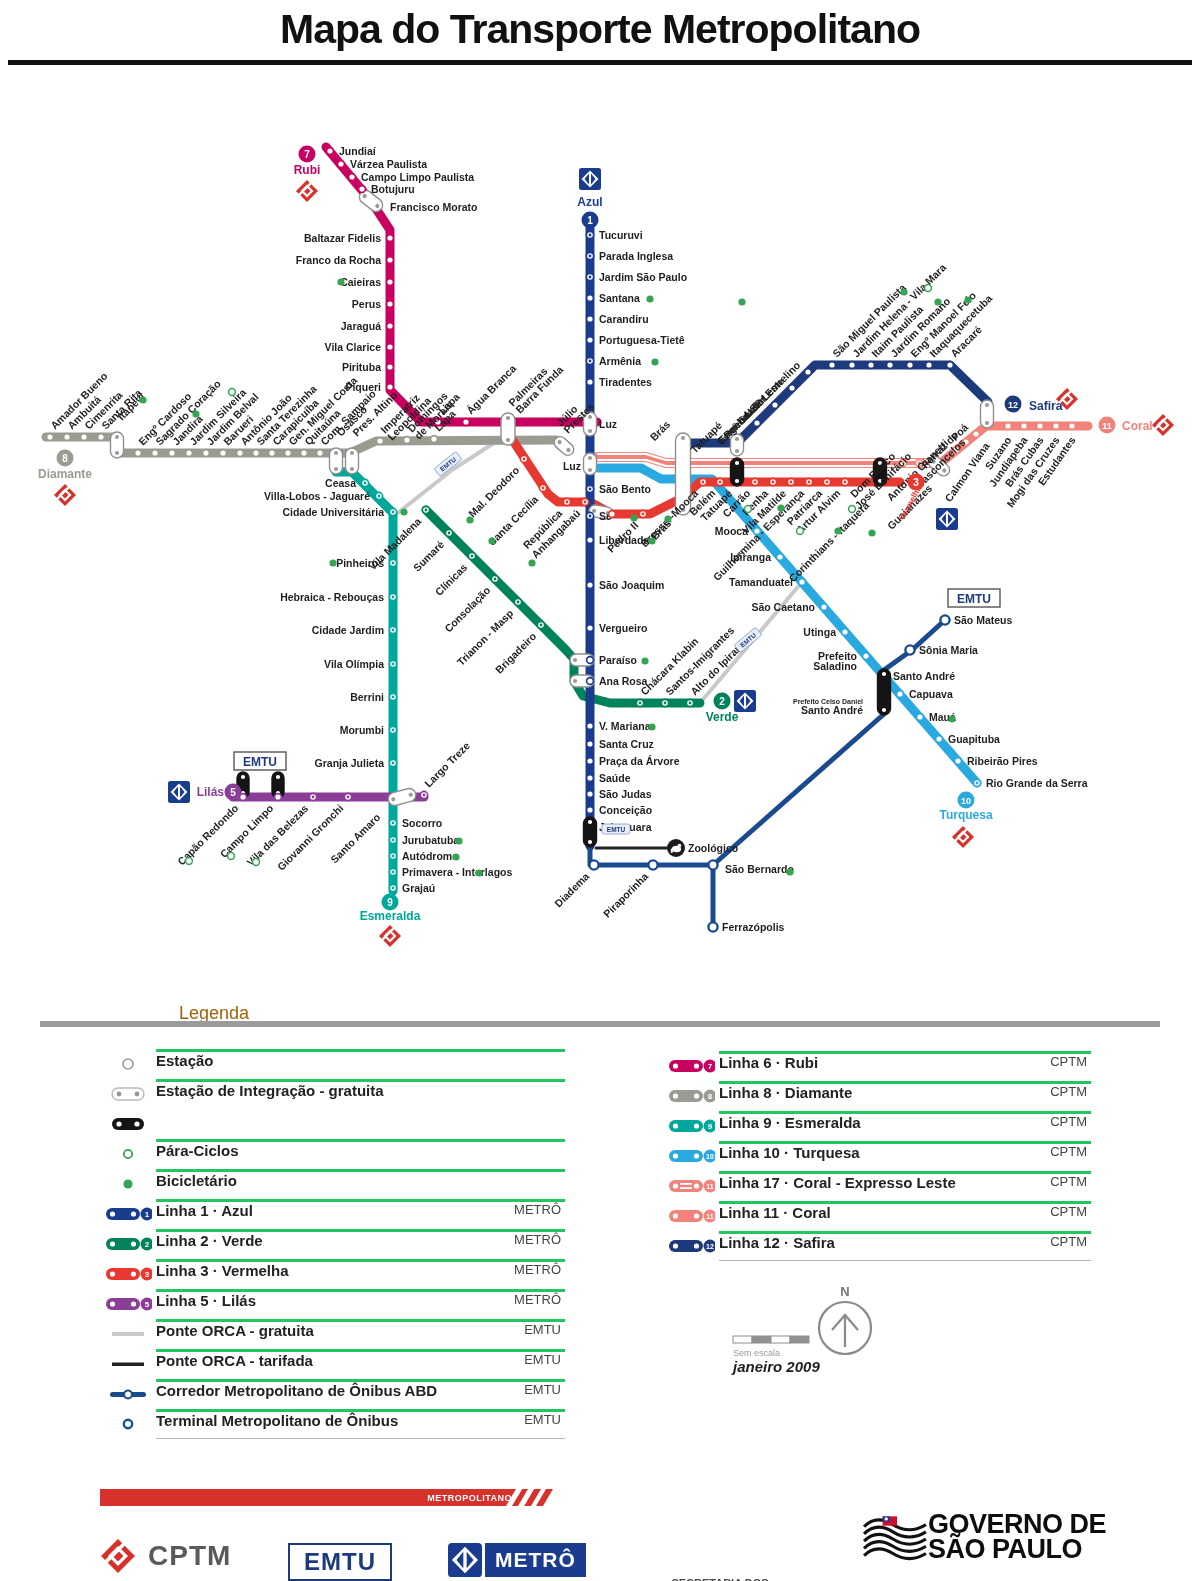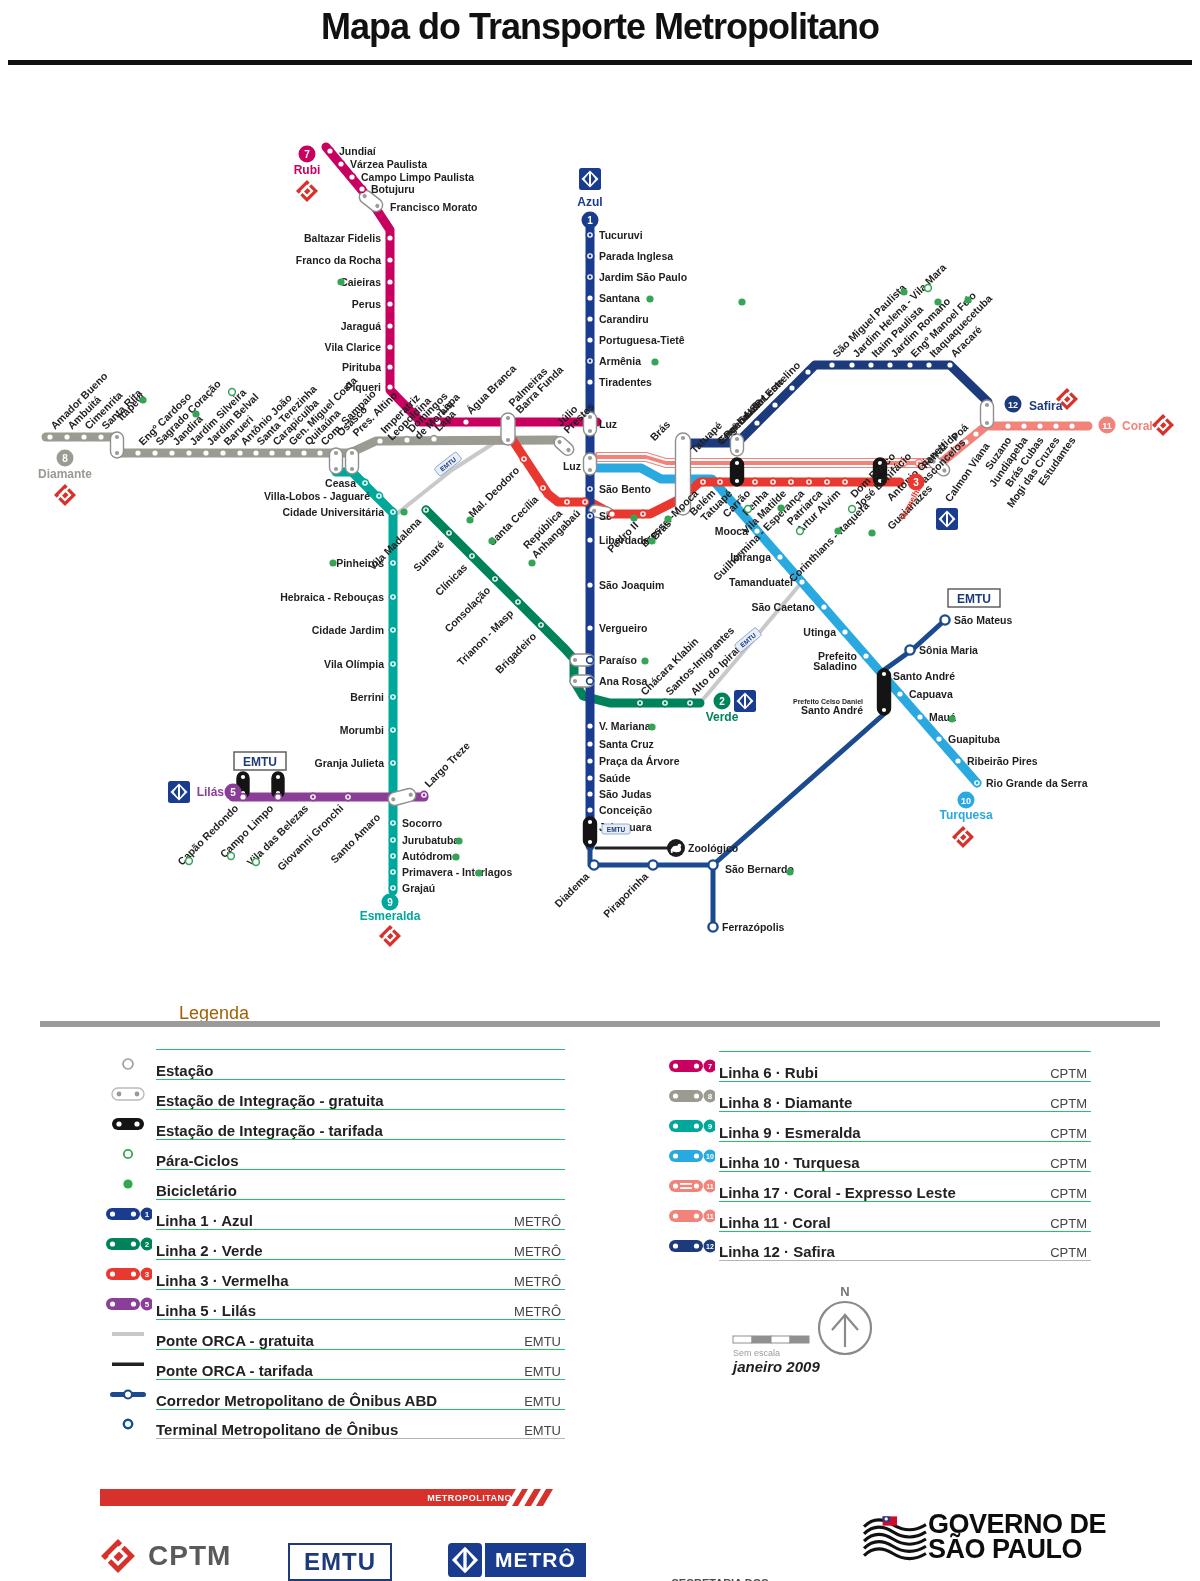--- a/index.html
+++ b/index.html
@@ -1,27 +1,27 @@
 <!DOCTYPE html>
 <html><head>
 <meta charset="utf-8">
 <style>
   html,body{margin:0;padding:0;background:#fff;}
   body{width:1200px;height:1581px;position:relative;font-family:"Liberation Sans",sans-serif;overflow:hidden;}
-  #title{position:absolute;top:6px;left:0;width:1200px;text-align:center;font-size:36px;font-weight:bold;letter-spacing:-1px;color:#111;margin:0;}
+  #title{position:absolute;top:6px;left:0;width:1200px;text-align:center;font-size:41px;font-weight:bold;letter-spacing:-1px;color:#111;margin:0;}
   #title-rule{position:absolute;top:60px;left:8px;width:1184px;height:5px;background:#111;}
   #mapsvg{position:absolute;top:0;left:0;}
   .legend-title{position:absolute;left:179px;top:1003px;font-size:18px;color:#a16207;}
   .legend-bar{position:absolute;left:40px;top:1021px;width:1120px;height:6px;background:#9b9b9b;}
   .lcol{position:absolute;display:flex;flex-direction:column;}
   #lcol-left{left:100px;top:1049px;width:465px;}
   #lcol-right{left:663px;top:1051px;width:428px;}
   .lrow{display:flex;align-items:stretch;height:30px;}
   .licon{width:56px;display:flex;align-items:center;justify-content:center;flex:none;}
-  .lbody{flex:1;display:flex;align-items:flex-end;border-top:1px solid #22c55e;}
+  .lbody{flex:1;display:flex;align-items:flex-start;border-top:3px solid #22c55e;}
   .lrow:last-child .lbody{border-bottom:1px solid #b5b5b5;}
   .ltext{font-size:15px;font-weight:bold;color:#222;flex:1;}
   .lop{font-size:13px;color:#444;padding-right:4px;}
   .footer-item{position:absolute;}
   #cptm-lockup{left:98px;top:1536px;display:flex;align-items:center;gap:10px;}
   #cptm-lockup span{font-size:28px;font-weight:bold;color:#5a5a5a;letter-spacing:1px;}
   #emtu-box{left:288px;top:1543px;border:2px solid #1d3a7d;color:#1d3a7d;font-size:24px;font-weight:bold;padding:3px 14px;letter-spacing:1px;}
   #metro-lockup{left:448px;top:1543px;display:flex;align-items:stretch;gap:3px;}
   #metro-lockup .mbox{background:#1a3c8f;color:#fff;font-size:21px;font-weight:bold;display:flex;align-items:center;padding:0 10px;letter-spacing:1px;}
   #secretaria{left:600px;top:1576px;width:240px;text-align:center;font-size:11px;font-weight:bold;color:#4a4a4a;line-height:1.35;}
@@ -703,23 +703,20 @@
       </div>
     </div>
     <div class="lrow">
       <span class="licon">
         <svg width="48" height="22" viewBox="0 0 48 22">
           <rect x="8" y="5" width="32" height="12" rx="6" fill="#141414"></rect>
           <circle cx="15" cy="11" r="2.6" fill="#fff"></circle>
           <circle cx="33" cy="11" r="2.6" fill="#fff"></circle>
         </svg>
       </span>
-      <div class="lbody">
-        <span class="ltext">Estação de Integração - tarifada</span>
-      </div>
     </div>
     <div class="lrow">
       <span class="licon">
         <svg width="48" height="22" viewBox="0 0 48 22">
           <circle cx="24" cy="11" r="4.2" fill="#fff" stroke="#35a455" stroke-width="1.8"></circle>
         </svg>
       </span>
       <div class="lbody">
         <span class="ltext">Pára-Ciclos</span>
       </div>

